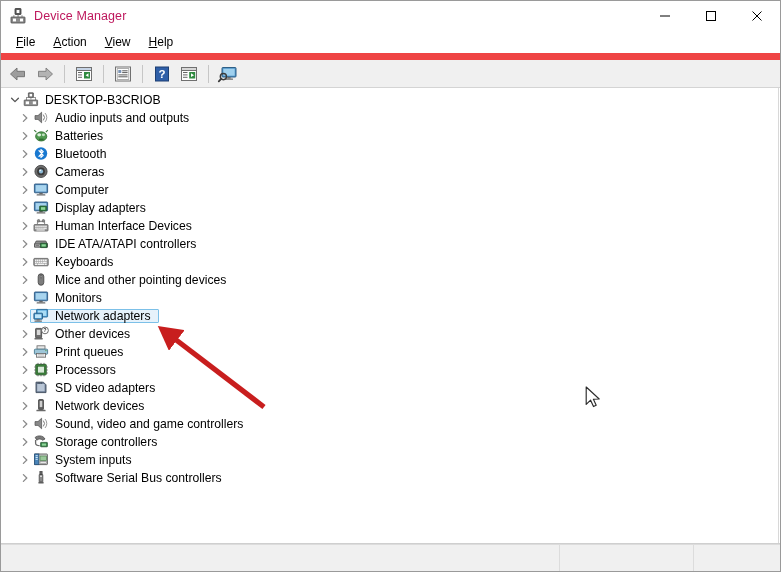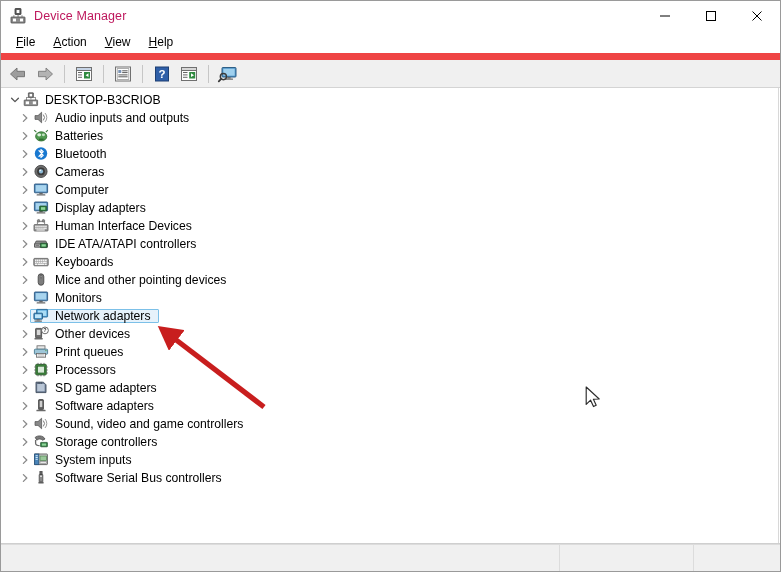--- a/index.html
+++ b/index.html
@@ -560,36 +560,36 @@
               </svg>
             </span>
             <span class="sel-wrap">
               <span class="nicon"><svg width="16" height="15" viewBox="0 0 16 15">
                   <path d="M3 2.2 L10.4 2.2 L13 4.8 L13 12.6 L3 12.6 Z" fill="#6f7f96" stroke="#3f4c5c" stroke-width="0.9" stroke-linejoin="round"></path>
                   <rect x="4.2" y="4" width="7.4" height="7.2" fill="#b9c6d6"></rect>
                   <rect x="4.6" y="1.9" width="1.1" height="2" fill="#4a5666"></rect>
                   <rect x="6.2" y="1.9" width="1.1" height="2" fill="#4a5666"></rect>
                   <rect x="7.8" y="1.9" width="1.1" height="2" fill="#4a5666"></rect>
                 </svg></span>
-              <span class="nlabel">SD game adapters</span>
+              <span class="nlabel">SD video adapters</span>
             </span>
           </div>
           <div class="node child">
             <span class="twisty">
               <svg width="10" height="10" viewBox="0 0 10 10">
                 <path d="M3.4 1.6 L6.8 5 L3.4 8.4" fill="none" stroke="#8a8a8a" stroke-width="1.3" stroke-linecap="round" stroke-linejoin="round"></path>
               </svg>
             </span>
             <span class="sel-wrap">
               <span class="nicon"><svg width="16" height="15" viewBox="0 0 16 15">
                   <rect x="5.6" y="1.6" width="4.8" height="10" rx="0.7" fill="#5e5e5e" stroke="#353535" stroke-width="0.8"></rect>
                   <rect x="6.7" y="2.9" width="2.6" height="6.2" fill="#cfcfcf"></rect>
                   <rect x="3.4" y="11.8" width="9.2" height="1.5" rx="0.4" fill="#6a6a6a"></rect>
                 </svg></span>
-              <span class="nlabel">Software adapters</span>
+              <span class="nlabel">Network devices</span>
             </span>
           </div>
           <div class="node child">
             <span class="twisty">
               <svg width="10" height="10" viewBox="0 0 10 10">
                 <path d="M3.4 1.6 L6.8 5 L3.4 8.4" fill="none" stroke="#8a8a8a" stroke-width="1.3" stroke-linecap="round" stroke-linejoin="round"></path>
               </svg>
             </span>
             <span class="sel-wrap">
               <span class="nicon"><svg width="16" height="15" viewBox="0 0 16 15">

